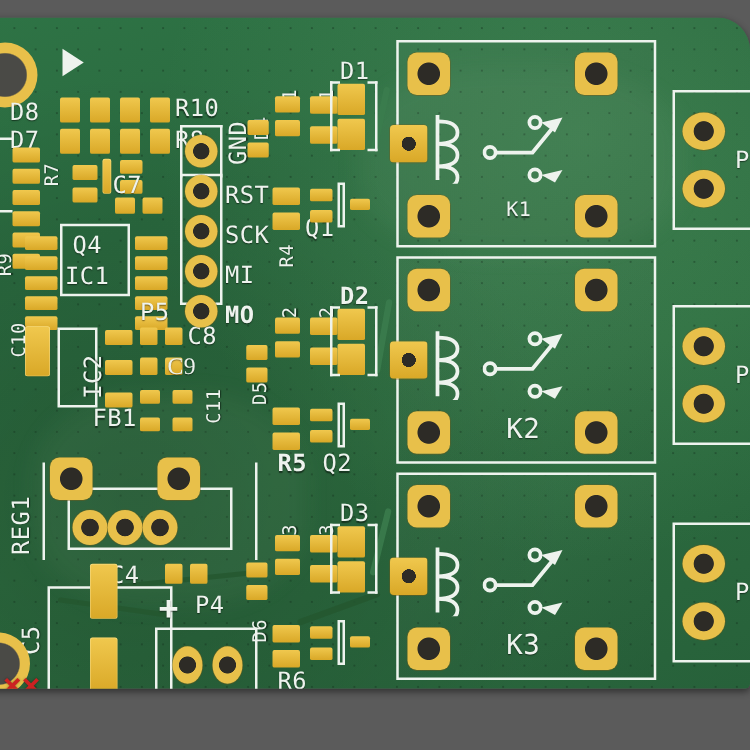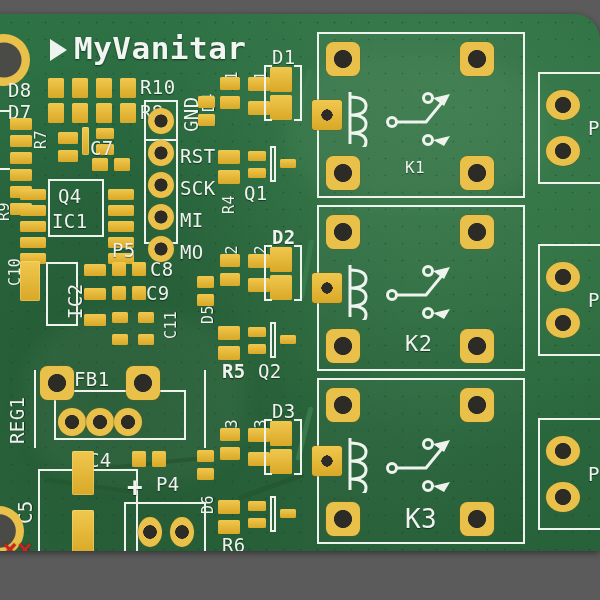--- a/index.html
+++ b/index.html
@@ -76,21 +76,20 @@
     <div class="trace" style="left:316px;top:55px;width:5px;height:52px;transform:rotate(12deg);"></div>
     <div class="trace" style="left:318px;top:225px;width:5px;height:60px;transform:rotate(10deg);"></div>
     <div class="trace" style="left:316px;top:392px;width:5px;height:55px;transform:rotate(14deg);"></div>
     <div class="trace dark" style="left:100px;top:448px;width:120px;height:4px;transform:rotate(-6deg);"></div>
     <div class="trace dark" style="left:60px;top:470px;width:90px;height:4px;transform:rotate(8deg);"></div>
     <div class="trace dark" style="left:250px;top:470px;width:70px;height:5px;transform:rotate(-20deg);"></div>
 
     <div class="mhole" style="left:-8px;top:20px;width:52px;height:52px;"></div>
 
     <div class="tri" style="left:64px;top:25px;"></div>
-    <div id="title" style="left:88px;top:16px;">MyVanitar</div>
 
     <div class="silk" style="left:22px;top:67px;">D8</div>
     <div class="smd" style="left:62px;top:64px;">
       <i style="left:0;top:0;width:16px;height:20px;"></i>
         <i style="left:24px;top:0;width:16px;height:20px;"></i>
     </div>
     <div class="smd" style="left:110px;top:64px;">
       <i style="left:0;top:0;width:16px;height:20px;"></i>
         <i style="left:24px;top:0;width:16px;height:20px;"></i>
     </div>
@@ -171,45 +170,45 @@
     <div class="silk" style="left:126px;top:227px;">P5</div>
     <div class="smd" style="left:126px;top:248px;">
       <i style="left:0;top:0;width:14px;height:14px;"></i>
         <i style="left:20px;top:0;width:14px;height:14px;"></i>
     </div>
     <div class="silk" style="left:164px;top:246px;">C8</div>
     <div class="smd" style="left:126px;top:272px;">
       <i style="left:0;top:0;width:14px;height:14px;"></i>
         <i style="left:20px;top:0;width:14px;height:14px;"></i>
     </div>
-    <div class="silk" style="left:160px;top:270px;">C9</div>
+    <div class="silk" style="left:148px;top:270px;font-family:Liberation Serif, serif;">C9</div>
     <div class="smd" style="left:126px;top:298px;">
       <i style="left:0;top:0;width:16px;height:11px;"></i>
         <i style="left:0;top:22px;width:16px;height:11px;"></i>
     </div>
     <div class="smd" style="left:152px;top:298px;">
       <i style="left:0;top:0;width:16px;height:11px;"></i>
         <i style="left:0;top:22px;width:16px;height:11px;"></i>
     </div>
-    <div class="silk" style="left:88px;top:312px;margin-top:44px;">FB1</div>
+    <div class="silk" style="left:88px;top:312px;">FB1</div>
     <div class="silk sm rot" style="left:178px;top:325px;">C11</div>
 
     <div class="outline" style="left:158px;top:125px;width:34px;height:105px;"></div>
     <div class="th" style="left:162px;top:94px;width:26px;height:26px;"></div>
     <div class="th" style="left:162px;top:126px;width:26px;height:26px;"></div>
     <div class="th" style="left:162px;top:158px;width:26px;height:26px;"></div>
     <div class="th" style="left:162px;top:190px;width:26px;height:26px;"></div>
     <div class="th" style="left:162px;top:222px;width:26px;height:26px;"></div>
     <div class="outline" style="left:158px;top:86px;width:34px;height:42px;border-bottom:none;"></div>
 
     <div class="silk rot" style="left:196px;top:118px;">GND</div>
     <div class="silk" style="left:194px;top:133px;">RST</div>
     <div class="silk" style="left:194px;top:165px;">SCK</div>
     <div class="silk" style="left:194px;top:197px;">MI</div>
-    <div class="silk" style="left:194px;top:229px;">MO</div>
+    <div class="silk" style="left:194px;top:229px;font-weight:bold;">MO</div>
 
     <div class="silk sm rot" style="left:216px;top:98px;">D4</div>
     <div class="smd" style="left:212px;top:82px;">
       <i style="left:0;top:0;width:17px;height:12px;"></i>
         <i style="left:0;top:18px;width:17px;height:12px;"></i>
     </div>
     <div class="silk sm rot" style="left:239px;top:76px;">R1</div>
     <div class="smd" style="left:234px;top:63px;">
       <i style="left:0;top:0;width:20px;height:13px;"></i>
         <i style="left:0;top:19px;width:20px;height:13px;"></i>
@@ -225,21 +224,21 @@
         <i style="left:0;top:28px;width:22px;height:25px;"></i>
     </div>
     <div class="outline" style="left:278px;top:51px;width:8px;height:56px;border-right:none;"></div>
     <div class="outline" style="left:308px;top:51px;width:8px;height:56px;border-left:none;"></div>
 
     <div class="silk sm rot" style="left:236px;top:200px;">R4</div>
     <div class="smd" style="left:232px;top:136px;">
       <i style="left:0;top:0;width:22px;height:14px;"></i>
         <i style="left:0;top:20px;width:22px;height:14px;"></i>
     </div>
-    <div class="silk" style="left:258px;top:170px;text-align:center;">Q1</div>
+    <div class="silk" style="left:258px;top:160px;text-align:center;">Q1</div>
     <div class="smd" style="left:262px;top:137px;">
       <i style="left:0;top:0;width:18px;height:10px;"></i>
         <i style="left:0;top:17px;width:18px;height:10px;"></i>
       <i style="left:32px;top:8px;width:16px;height:9px;"></i>
     </div>
     <div class="outline" style="left:284px;top:132px;width:6px;height:36px;"></div>
 
     <div class="silk sm rot" style="left:215px;top:310px;">D5</div>
     <div class="smd" style="left:211px;top:262px;">
       <i style="left:0;top:0;width:17px;height:12px;"></i>
@@ -393,21 +392,21 @@
       <path d="M6 8 q16 0 16 9 q0 9 -16 9 q16 0 16 9 q0 9 -16 9 q16 0 16 9 q0 9 -16 9" stroke="#eef3ee" stroke-width="3" fill="none"></path>
     </svg>
     <svg class="coil" style="left:400px;top:418px;" width="72" height="62" viewBox="0 0 72 62">
       <circle cx="6" cy="36" r="4.5" stroke="#eef3ee" stroke-width="3" fill="none"></circle>
       <circle cx="42" cy="12" r="4.5" stroke="#eef3ee" stroke-width="3" fill="none"></circle>
       <circle cx="42" cy="54" r="4.5" stroke="#eef3ee" stroke-width="3" fill="none"></circle>
       <path d="M10 36 L40 36 L58 14" stroke="#eef3ee" stroke-width="3" fill="none"></path>
       <path d="M47 12 L64 8 L58 20 Z" fill="#eef3ee"></path>
       <path d="M47 54 L64 50 L58 60 Z" fill="#eef3ee"></path>
     </svg>
-    <div class="silk" style="left:419px;top:492px;font-size:26px;">K3</div>
+    <div class="silk" style="left:419px;top:492px;font-size:22px;">K3</div>
 
     <div class="outline" style="left:552px;top:58px;width:76px;height:112px;"></div>
     <div class="th oval" style="left:560px;top:76px;width:34px;height:30px;"></div>
     <div class="th oval" style="left:560px;top:122px;width:34px;height:30px;"></div>
     <div class="silk" style="left:602px;top:105px;">P1</div>
 
     <div class="outline" style="left:552px;top:230px;width:76px;height:112px;"></div>
     <div class="th oval" style="left:560px;top:248px;width:34px;height:30px;"></div>
     <div class="th oval" style="left:560px;top:294px;width:34px;height:30px;"></div>
     <div class="silk" style="left:602px;top:277px;">P2</div>

